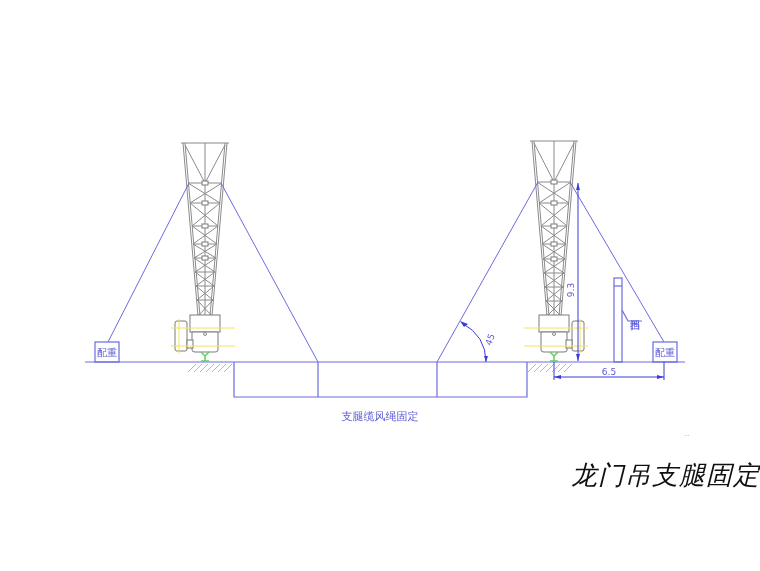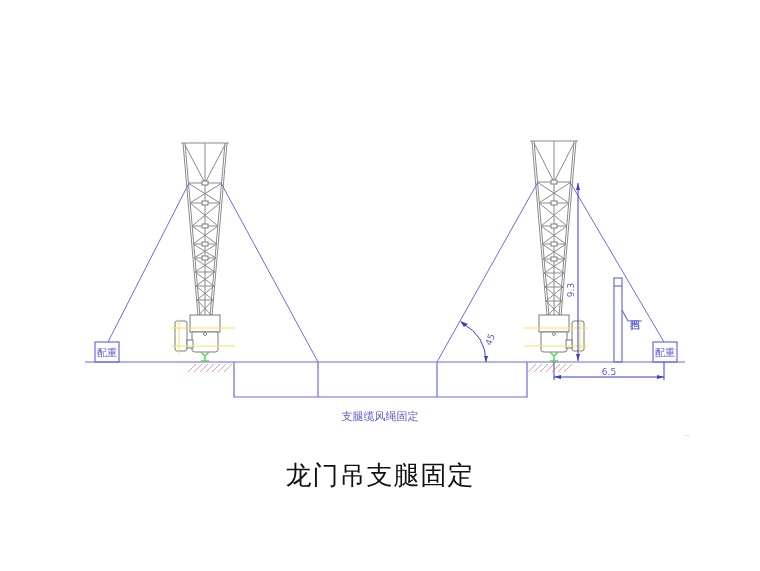--- a/index.html
+++ b/index.html
@@ -1,20 +1,20 @@
 <!DOCTYPE html>
 <html><head>
   <meta charset="utf-8">
   <style>
     html, body { margin: 0; padding: 0; background: #ffffff; }
     body { width: 760px; height: 571px; position: relative; overflow: hidden;
            font-family: "DejaVu Sans", sans-serif; }
     #canvas { position: absolute; left: 0; top: 0; }
-    .title { position: absolute; left: 0; width: 760px; top: 458px; text-align: center;
-             font-family: "DejaVu Serif", serif; font-size: 26px; color: #111; letter-spacing: 1px; }
+    .title { position: absolute; left: 0; width: 760px; top: 458px; text-align: right;
+             font-family: "DejaVu Serif", serif; font-size: 26px; color: #111; letter-spacing: 1px; font-style: italic; }
     .lbl { font-family: "DejaVu Sans", sans-serif; fill: #5a5ad8; }
     .truss { stroke: #8a8a8a; stroke-width: 1; fill: none; }
     .truss-fill { stroke: #7a7a7a; stroke-width: 1; fill: #ffffff; }
     .guy { stroke: #6b6be0; stroke-width: 1; fill: none; }
     .ground { stroke: #6b6be0; stroke-width: 1.2; fill: none; }
     .dim { stroke: #3b3bdc; stroke-width: 1; fill: none; }
     .ylw { stroke: #f2e25a; stroke-width: 1; }
     .hatch { stroke: #f0a0a0; stroke-width: 1; }
     .rail { stroke: #5fd05f; stroke-width: 1.5; fill: none; }
   </style>

